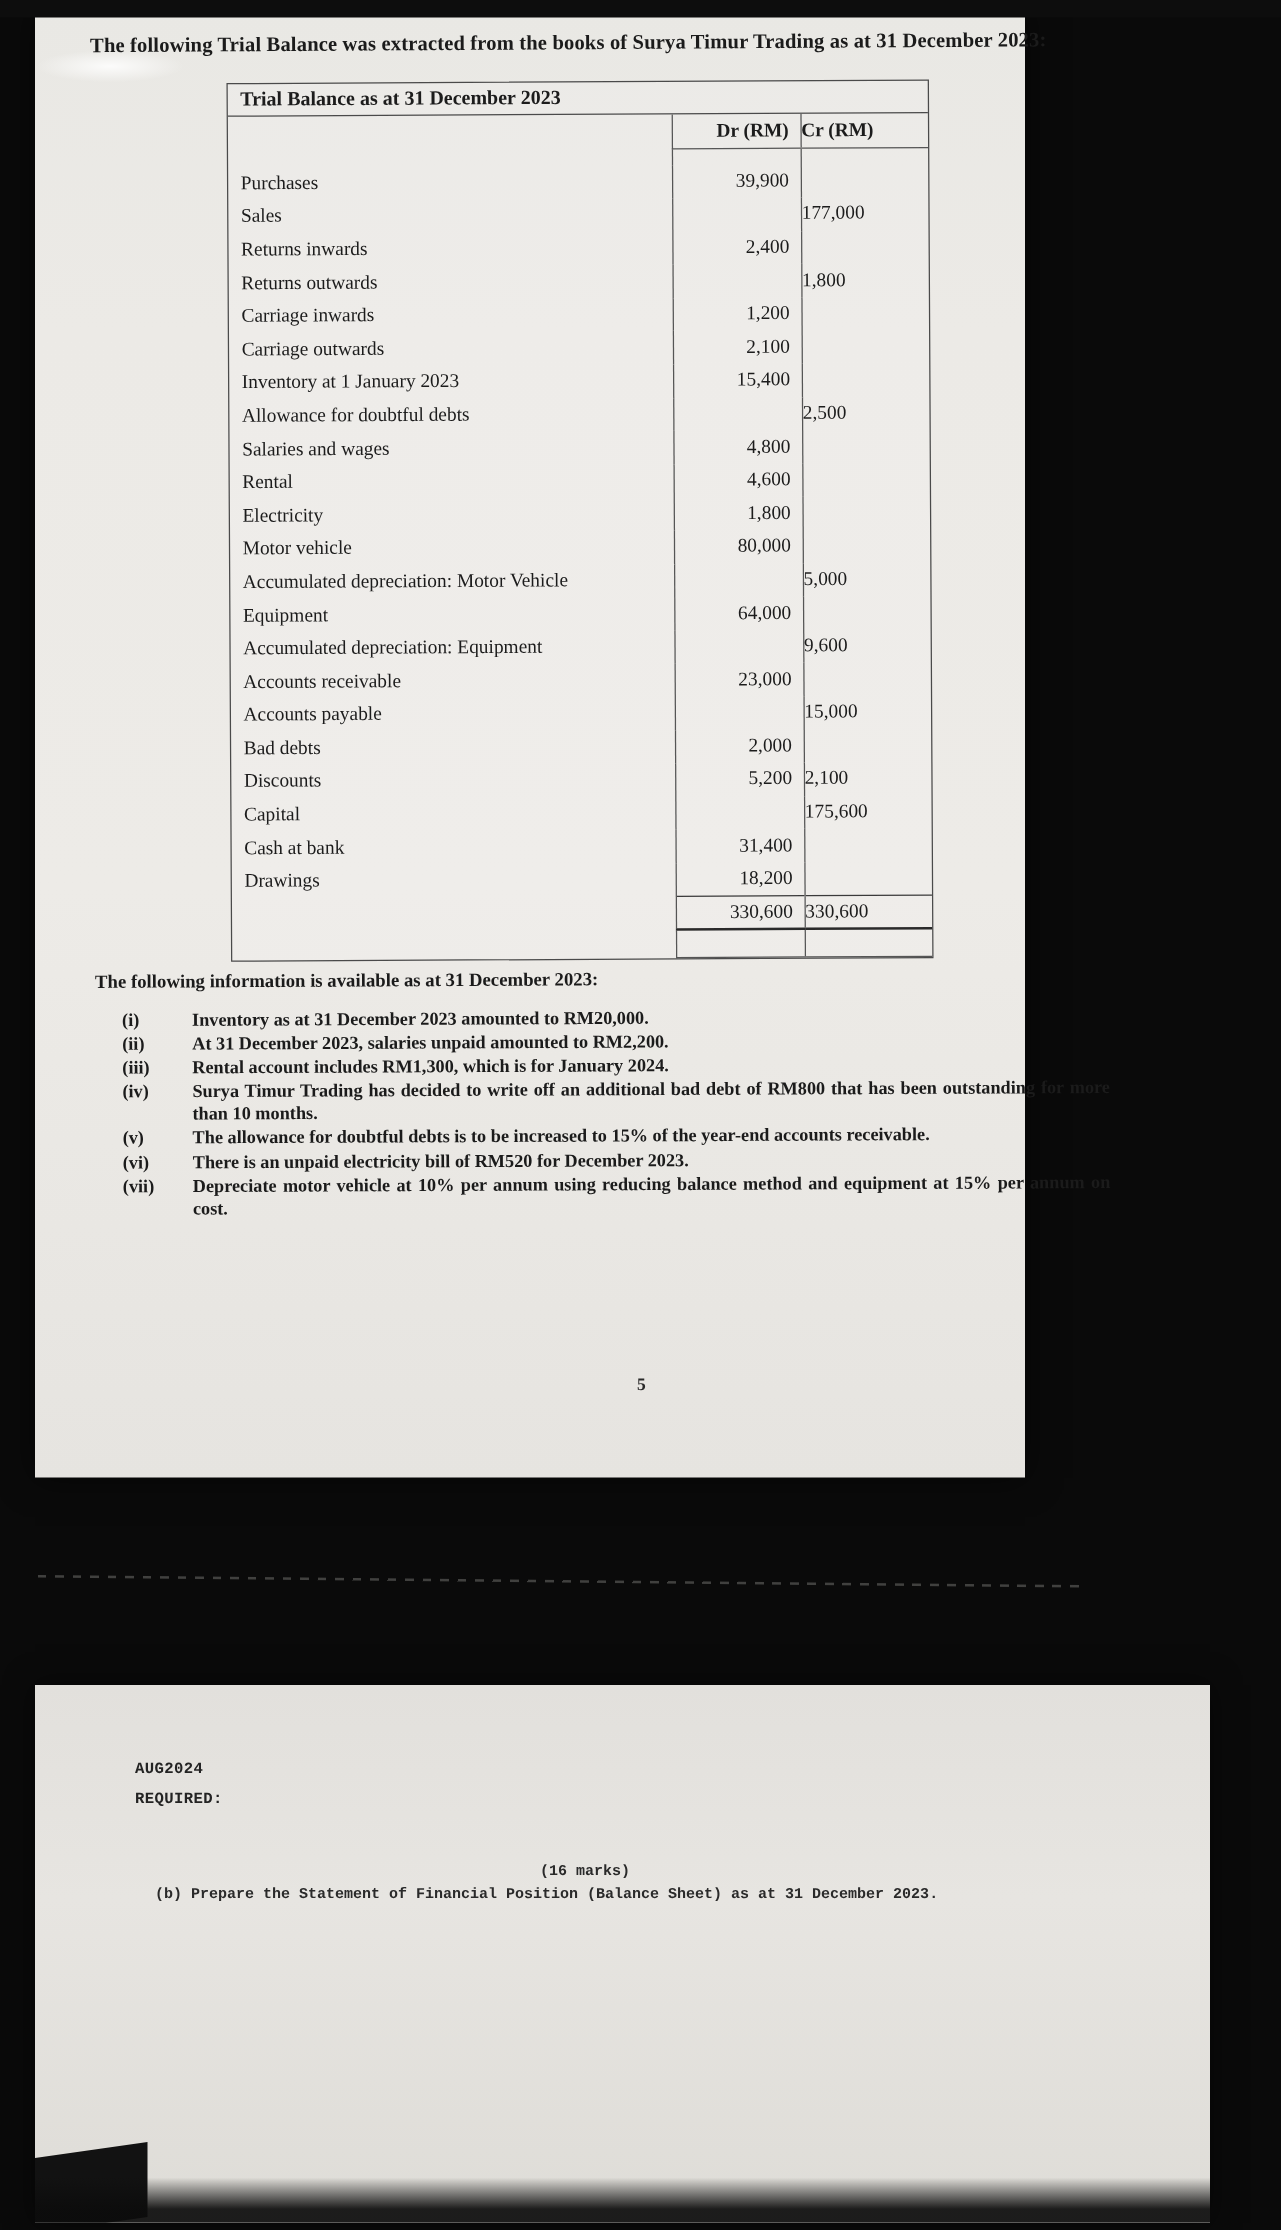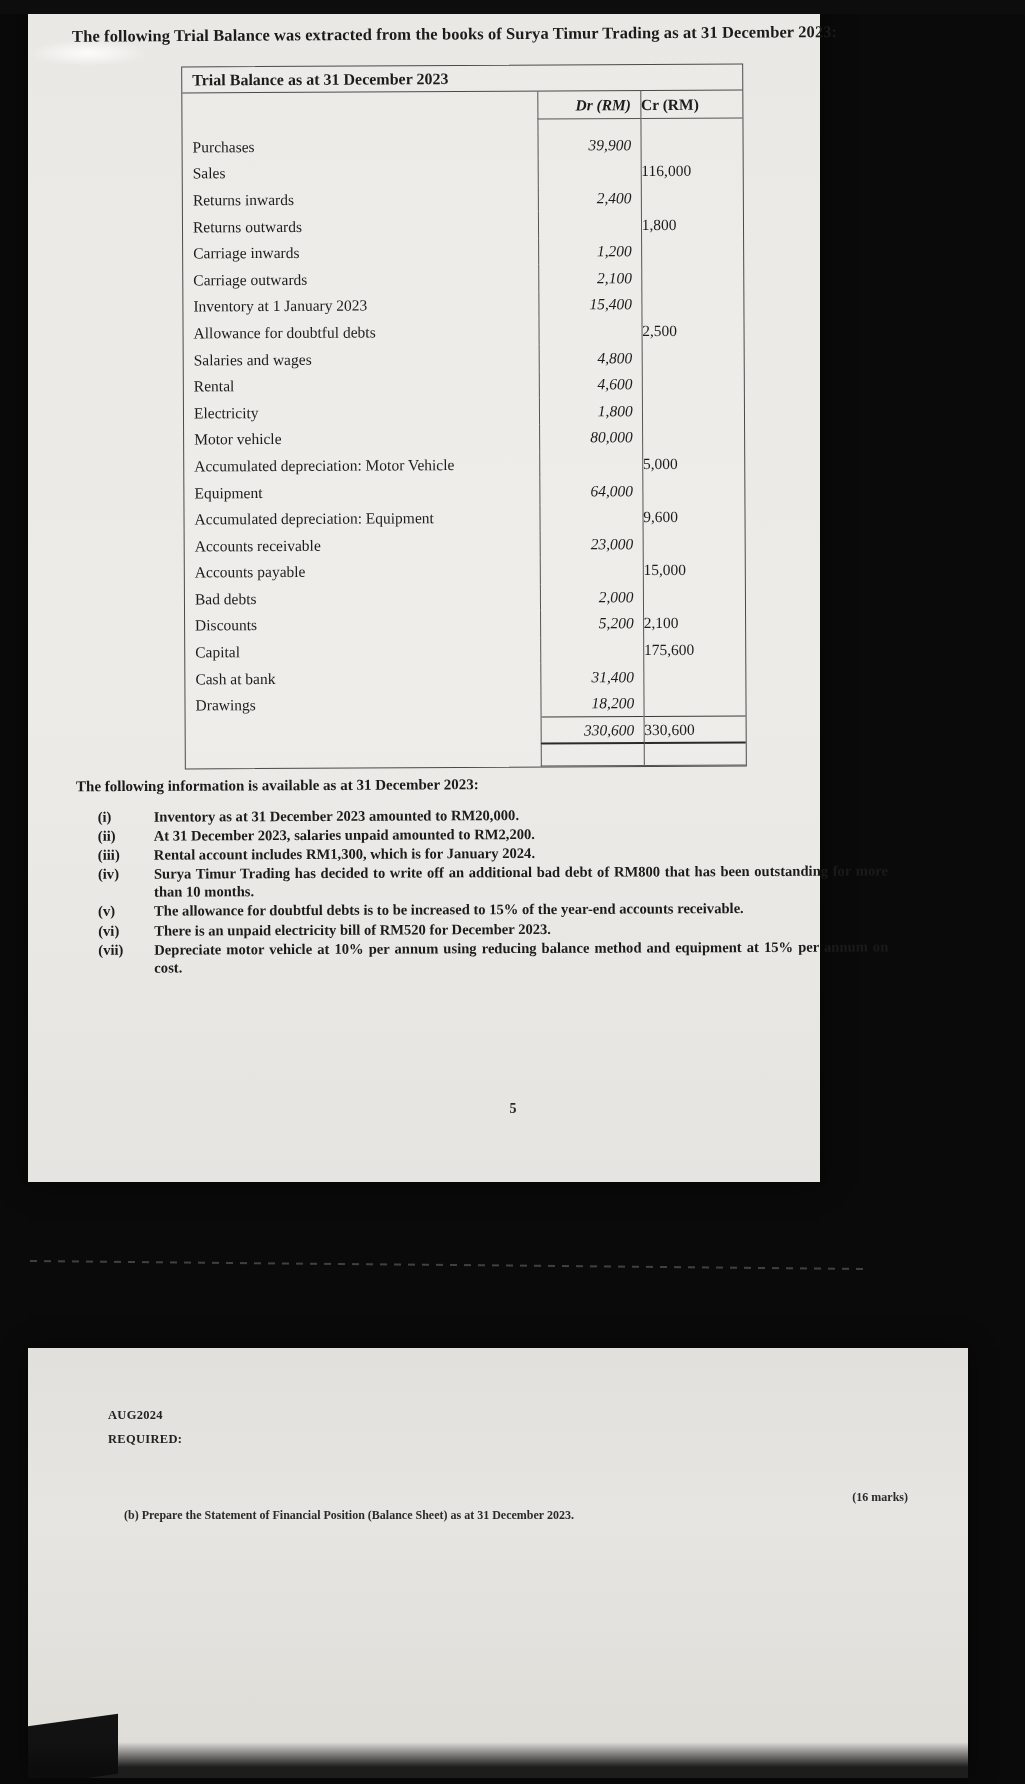--- a/index.html
+++ b/index.html
@@ -54,21 +54,21 @@
   table.grid{
     width:100%; border-collapse:collapse;
     font-size:15.5px; color:#1c1c1c;
   }
   table.grid td, table.grid th{
     padding:0;
     vertical-align:middle;
   }
   .c-name{width:368px; padding-left:10px !important; text-align:left;}
   .c-dr{width:96px; text-align:right; padding-right:9px !important;
-        border-left:1.4px solid #555;font-style:italic;}
+        border-left:1.4px solid #555;}
   .c-cr{width:96px; text-align:left; padding-right:9px !important;
         border-left:1.4px solid #555;}
   thead th{
     font-weight:700; font-size:15.5px;
     height:27px;
     border-bottom:1.4px solid #555;
   }
   thead th.c-name{border-bottom:none;}
   tbody tr{height:26.6px;}
   tbody tr.spacer{height:13px;}
@@ -113,36 +113,37 @@
   }
 
   
   .page2{
     position:absolute;
     left:28px; top:1348px;
     width:940px; height:430px;
     background:linear-gradient(180deg,#e2e0dc 0%,#e7e5e1 40%,#dedcd7 100%);
     box-shadow:0 0 22px rgba(0,0,0,.5);
     overflow:hidden;
+    font-family:Liberation Mono, monospace;
   }
   .p2-code{
     position:absolute; left:80px; top:60px;
     font-size:12.5px; font-weight:700; color:#232323; letter-spacing:.3px;
   }
   .p2-req{
     position:absolute; left:80px; top:84px;
     font-size:12.5px; font-weight:700; color:#232323; letter-spacing:.3px;
   }
   .p2-a{
     position:absolute; left:96px; top:118px; width:760px;
     font-size:12px; font-weight:700; color:#2a2a2a;
   }
   .p2-marks{
     position:absolute; left:0; top:142px; width:880px;
-    text-align:right; font-size:12px; font-weight:700; color:#2a2a2a;
+    text-align:center; font-size:12px; font-weight:700; color:#2a2a2a;
   }
   .p2-b{
     position:absolute; left:96px; top:160px; width:760px;
     font-size:12px; font-weight:700; color:#2a2a2a;
   }
   .p2-bottomdark{
     position:absolute; left:0; bottom:0; width:940px; height:36px;
     background:linear-gradient(180deg,rgba(10,10,10,0) 0%,rgba(12,12,12,.92) 70%);
   }
   .p2-corner{
@@ -176,21 +177,21 @@
             <td class="c-cr"></td>
           </tr>
           <tr>
             <td class="c-name">Purchases</td>
             <td class="c-dr">39,900</td>
             <td class="c-cr"></td>
           </tr>
           <tr>
             <td class="c-name">Sales</td>
             <td class="c-dr"></td>
-            <td class="c-cr">116,000</td>
+            <td class="c-cr">177,000</td>
           </tr>
           <tr>
             <td class="c-name">Returns inwards</td>
             <td class="c-dr">2,400</td>
             <td class="c-cr"></td>
           </tr>
           <tr>
             <td class="c-name">Returns outwards</td>
             <td class="c-dr"></td>
             <td class="c-cr">1,800</td>

